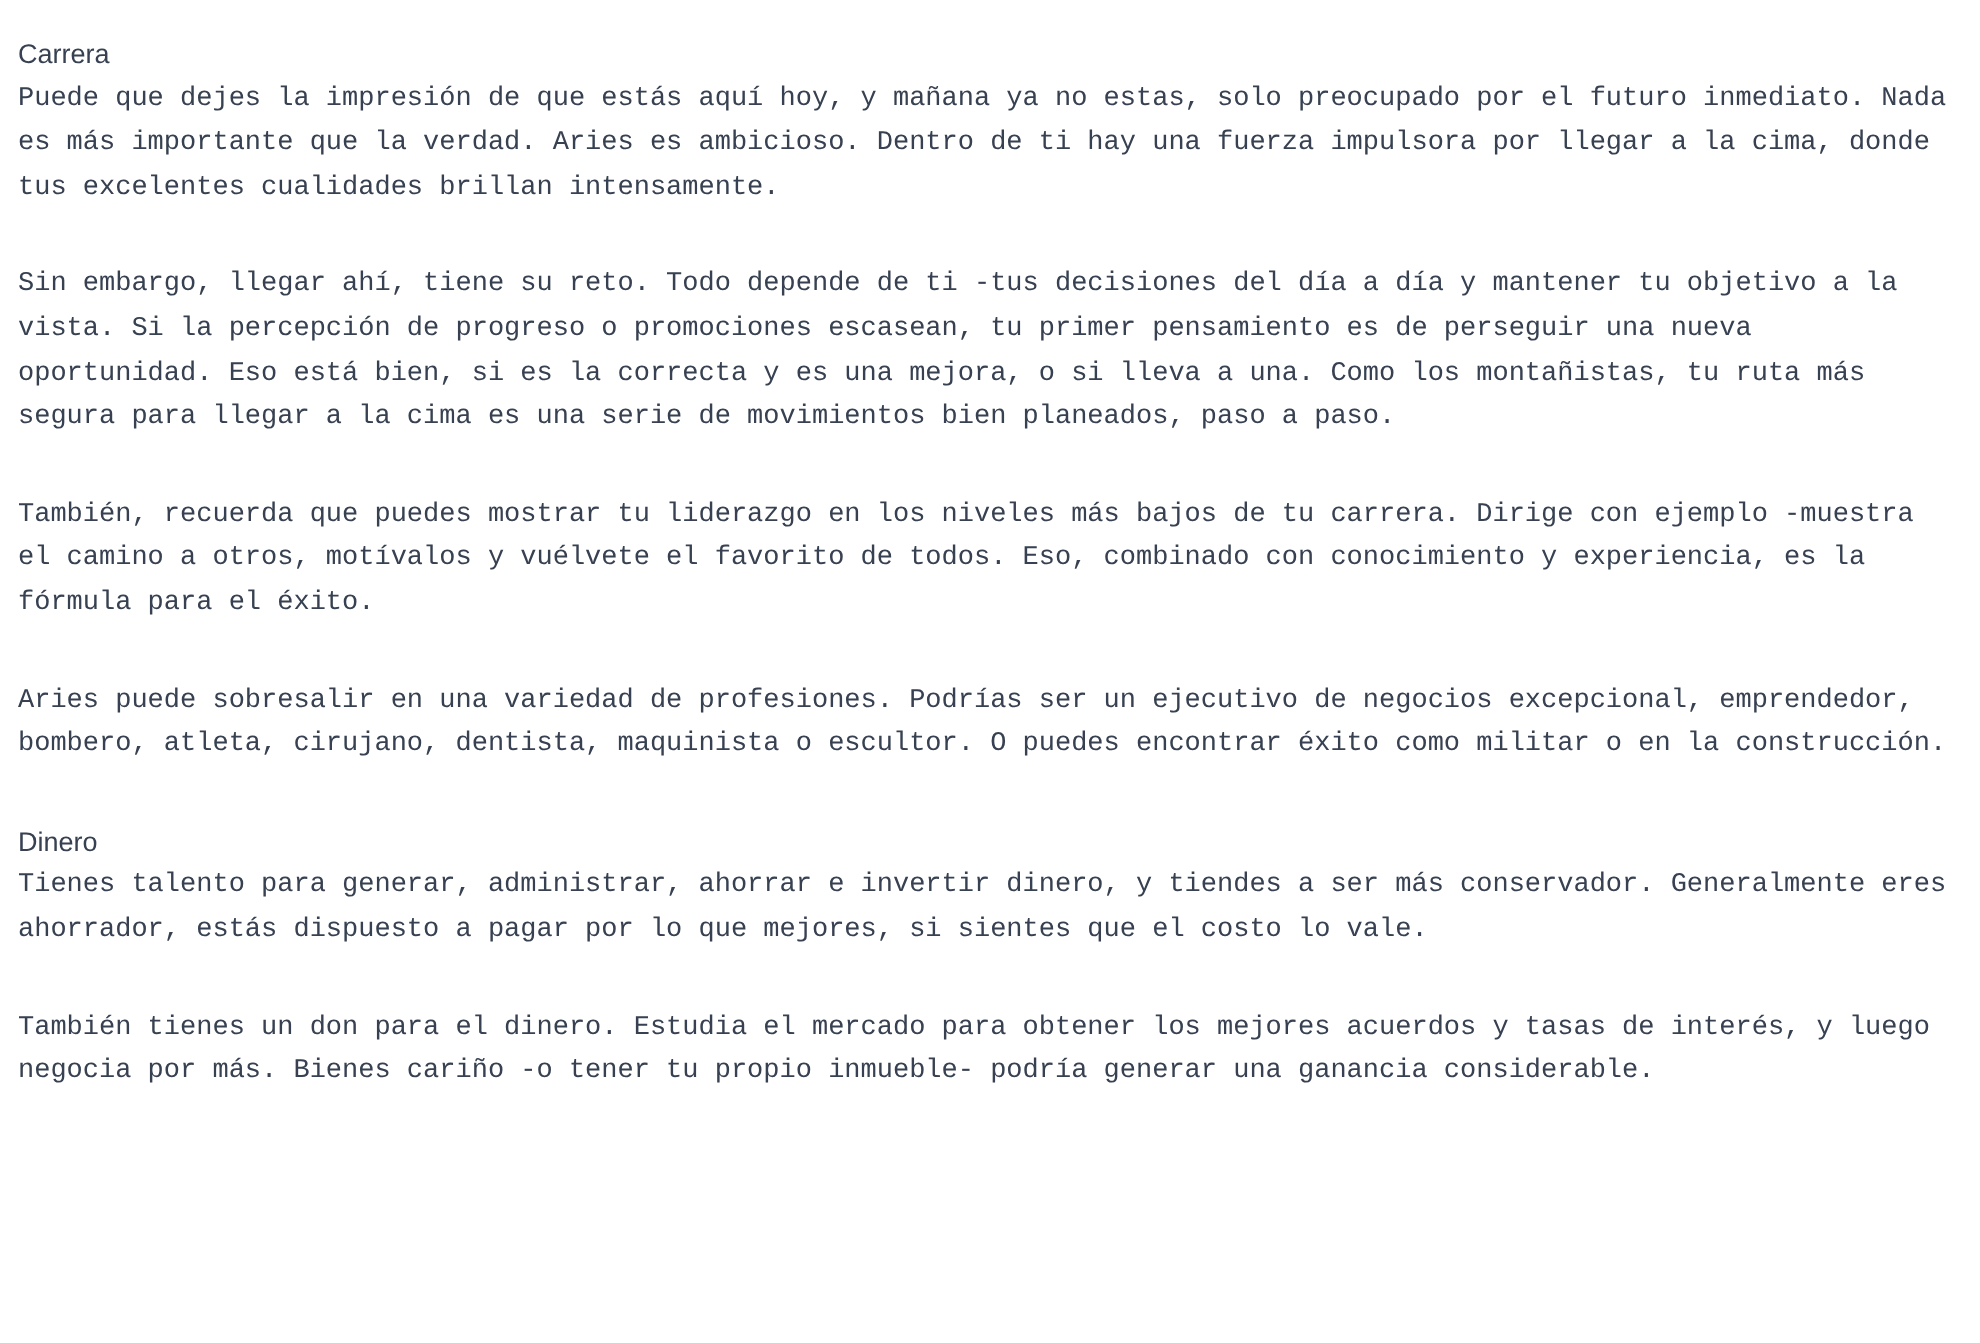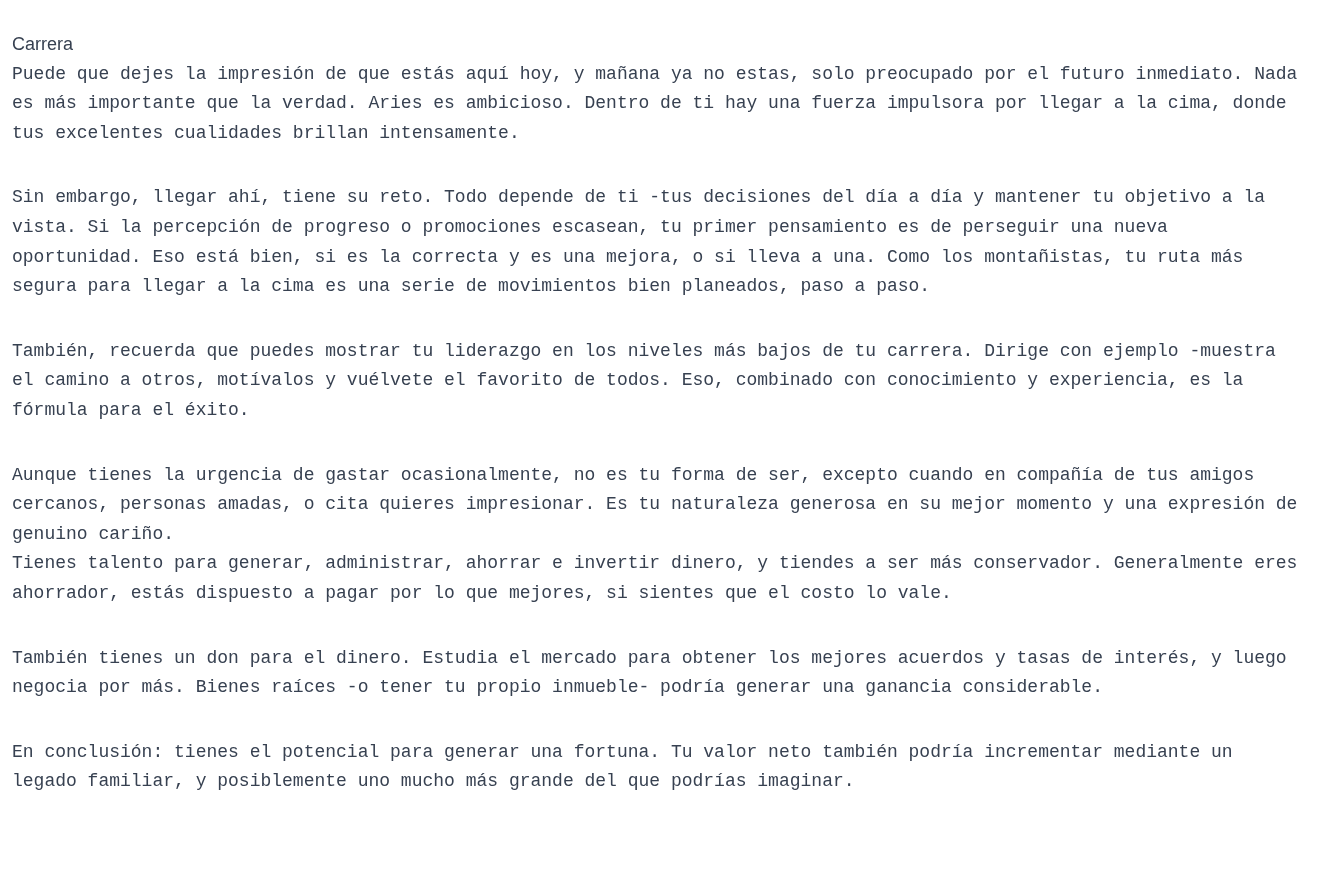--- a/index.html
+++ b/index.html
@@ -10,23 +10,22 @@
     body {
       width: 1320px;
       height: 895px;
       overflow: hidden;
       font-family: "Liberation Sans", "DejaVu Sans", sans-serif;
       color: #374151;
       font-size: 18px;
       line-height: 29.6px;
     }
     .content {
-      padding: 10px 12px 0 12px;
+      padding: 22px 12px 0 12px;
       width: 1296px;
-      margin-top: 20px;
     }
     .section-title {
       margin: 0;
       font-weight: normal;
       font-size: 18px;
       line-height: 29.6px;
     }
     .para {
       margin: 0 0 35px 0;
       font-family: Liberation Mono, monospace;
@@ -40,20 +39,20 @@
   </style>
 </head>
 <body>
 
 <div class="content">
   <div class="section">
     <div class="section-title">Carrera</div>
     <p class="para">Puede que dejes la impresión de que estás aquí hoy, y mañana ya no estas, solo preocupado por el futuro inmediato. Nada es más importante que la verdad. Aries es ambicioso. Dentro de ti hay una fuerza impulsora por llegar a la cima, donde tus excelentes cualidades brillan intensamente.</p>
     <p class="para">Sin embargo, llegar ahí, tiene su reto. Todo depende de ti -tus decisiones del día a día y mantener tu objetivo a la vista. Si la percepción de progreso o promociones escasean, tu primer pensamiento es de perseguir una nueva oportunidad. Eso está bien, si es la correcta y es una mejora, o si lleva a una. Como los montañistas, tu ruta más segura para llegar a la cima es una serie de movimientos bien planeados, paso a paso.</p>
     <p class="para">También, recuerda que puedes mostrar tu liderazgo en los niveles más bajos de tu carrera. Dirige con ejemplo -muestra el camino a otros, motívalos y vuélvete el favorito de todos. Eso, combinado con conocimiento y experiencia, es la fórmula para el éxito.</p>
+    <p class="para">Aries puede sobresalir en una variedad de profesiones. Podrías ser un ejecutivo de negocios excepcional, emprendedor, bombero, atleta, cirujano, dentista, maquinista o escultor. O puedes encontrar éxito como militar o en la construcción.</p>
   </div>
   <div class="section">
-    <p class="para tight">Aunque tienes la urgencia de gastar ocasionalmente, no es tu forma de ser, excepto cuando en compañía de tus amigos cercanos, personas amadas, o cita quieres impresionar. Es tu naturaleza generosa en su mejor momento y una expresión de genuino cariño.</p>
+    <div class="section-title">Dinero</div>
     <p class="para">Tienes talento para generar, administrar, ahorrar e invertir dinero, y tiendes a ser más conservador. Generalmente eres ahorrador, estás dispuesto a pagar por lo que mejores, si sientes que el costo lo vale.</p>
-    <p class="para">También tienes un don para el dinero. Estudia el mercado para obtener los mejores acuerdos y tasas de interés, y luego negocia por más. Bienes raíces -o tener tu propio inmueble- podría generar una ganancia considerable.</p>
-    <p class="para">En conclusión: tienes el potencial para generar una fortuna. Tu valor neto también podría incrementar mediante un legado familiar, y posiblemente uno mucho más grande del que podrías imaginar.</p>
+    <p class="para">También tienes un don para el dinero. Estudia el mercado para obtener los mejores acuerdos y tasas de interés, y luego negocia por más. Bienes cariño -o tener tu propio inmueble- podría generar una ganancia considerable.</p>
   </div>
 </div>
 
 </body></html>

